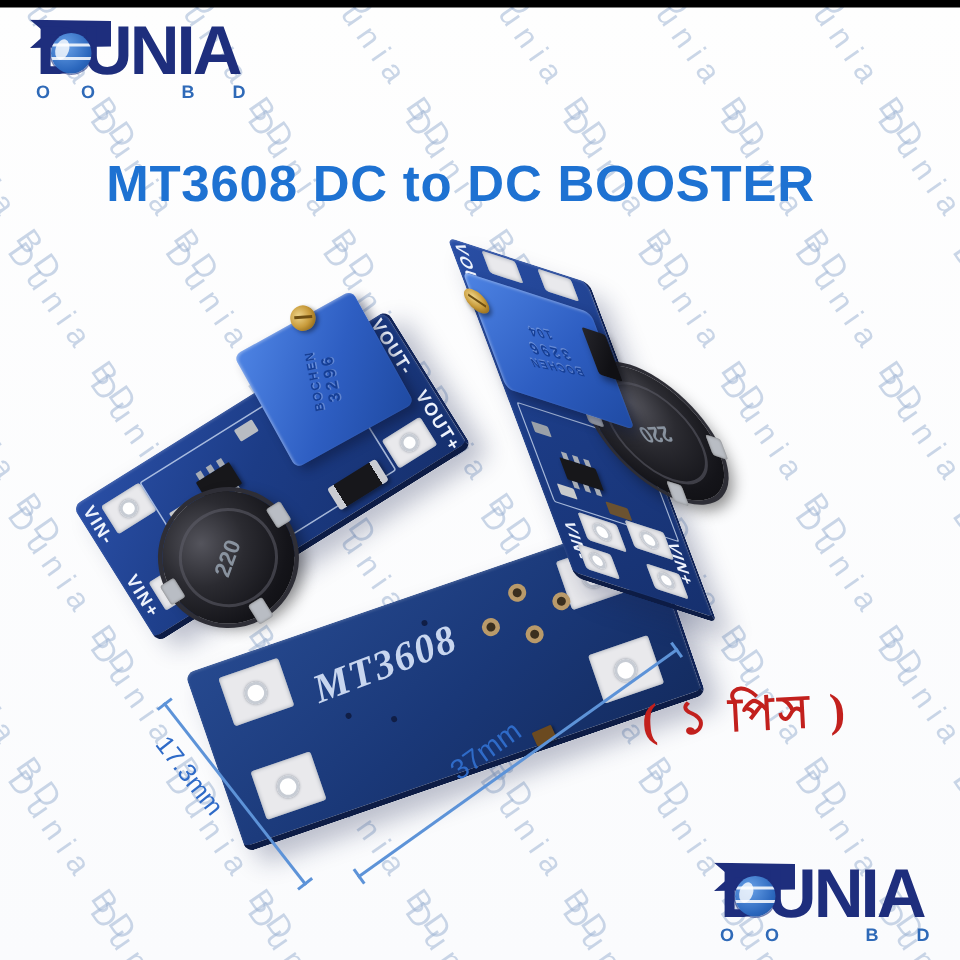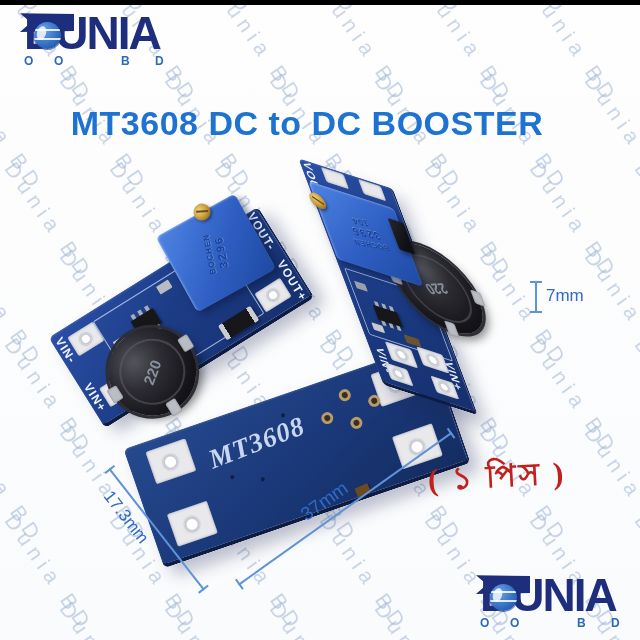--- a/index.html
+++ b/index.html
@@ -319,26 +319,20 @@
     <div class="via" style="left:200px;top:34px"></div>
     <div class="via" style="left:224px;top:18px"></div>
     <div class="via" style="left:226px;top:48px"></div>
     <div class="via" style="left:250px;top:33px"></div>
     <div class="dot" style="left:120px;top:72px"></div>
     <div class="dot" style="left:160px;top:18px"></div>
     <div class="dot" style="left:92px;top:60px"></div>
     <div class="bottom-part" style="left:206px;top:112px"></div>
   </div>
 
-  <div class="dim dim-7">
-    <div class="dim-line" style="left:5px;top:2px;width:2px;height:30px"></div>
-    <div class="dim-tick" style="left:0;top:1px;width:12px;height:2px"></div>
-    <div class="dim-tick" style="left:0;top:31px;width:12px;height:2px"></div>
-    <span class="dim-text" style="left: 16px; top: 6px; color: rgb(47, 107, 200);">7mm</span>
-  </div>
 
   <div class="dim dim-173">
     <div class="dim-line" style="left:0;top:0;width:154px;height:2px"></div>
     <div class="dim-tick" style="left:0;top:-5px;width:2px;height:12px"></div>
     <div class="dim-tick" style="left:152px;top:-5px;width:2px;height:12px"></div>
     <span class="dim-text" style="left: 18px; top: 8px; color: rgb(47, 107, 200);">17.3mm</span>
   </div>
 
   <div class="dim dim-37">
     <div class="dim-line" style="left:0;top:0;width:262px;height:2px"></div>

